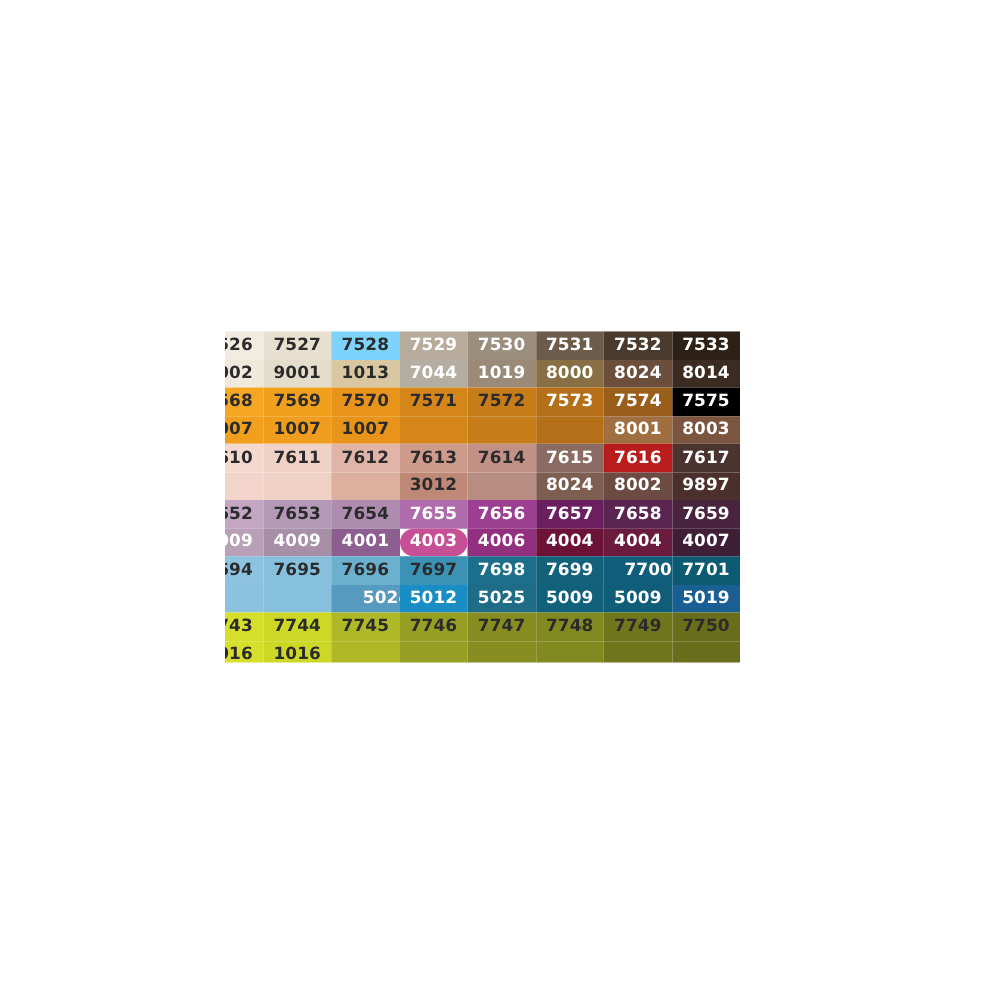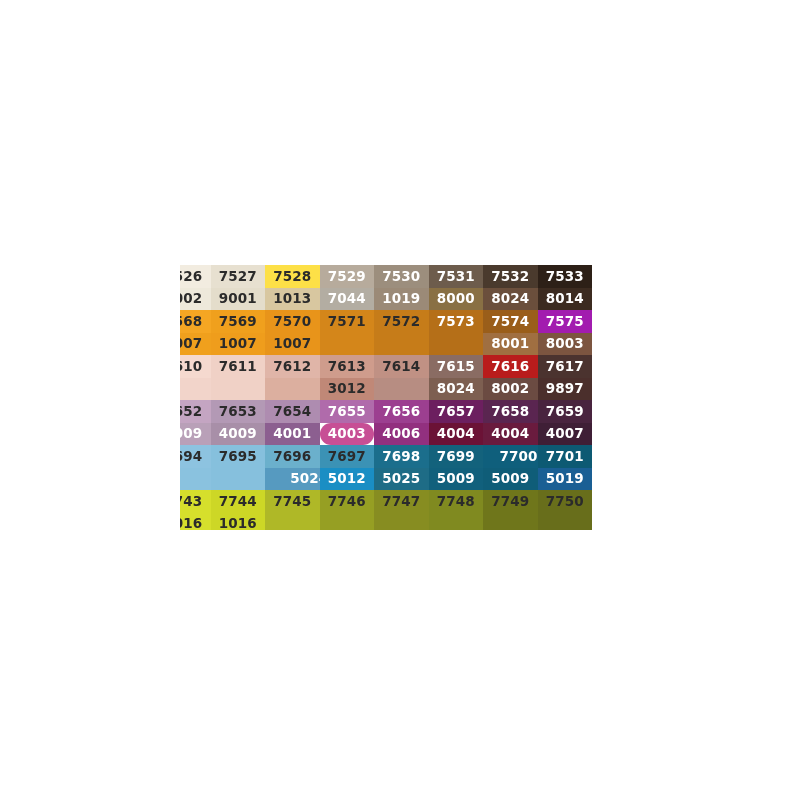--- a/index.html
+++ b/index.html
@@ -71,21 +71,21 @@
 <div id="swatch-viewport">
   <div id="swatch-grid">
       <div class="swatch-group">
         <div class="swatch-row main">
           <div class="swatch-cell" style="background: rgb(242, 236, 224);">
             <span class="lbl-dark">7526</span>
           </div>
           <div class="swatch-cell" style="background: rgb(231, 224, 208);">
             <span class="lbl-dark">7527</span>
           </div>
-          <div class="swatch-cell" style="background: #fde047;">
+          <div class="swatch-cell" style="background: #7dd3fc;">
             <span class="lbl-dark">7528</span>
           </div>
           <div class="swatch-cell" style="background: rgb(183, 171, 156);">
             <span class="lbl-light">7529</span>
           </div>
           <div class="swatch-cell" style="background: rgb(156, 142, 125);">
             <span class="lbl-light">7530</span>
           </div>
           <div class="swatch-cell" style="background: rgb(109, 92, 76);">
             <span class="lbl-light">7531</span>
@@ -140,21 +140,21 @@
           </div>
           <div class="swatch-cell" style="background: rgb(198, 124, 25);">
             <span class="lbl-dark">7572</span>
           </div>
           <div class="swatch-cell" style="background: rgb(181, 111, 24);">
             <span class="lbl-light">7573</span>
           </div>
           <div class="swatch-cell" style="background: rgb(154, 94, 26);">
             <span class="lbl-light">7574</span>
           </div>
-          <div class="swatch-cell" style="background: #a21caf;">
+          <div class="swatch-cell" style="background: #000000;">
             <span class="lbl-light">7575</span>
           </div>
         </div>
         <div class="swatch-row sub">
           <div class="swatch-cell" style="background: rgb(240, 160, 29);">
             <span class="lbl-dark">1007</span>
           </div>
           <div class="swatch-cell" style="background: rgb(239, 157, 28);">
             <span class="lbl-dark">1007</span>
           </div>

